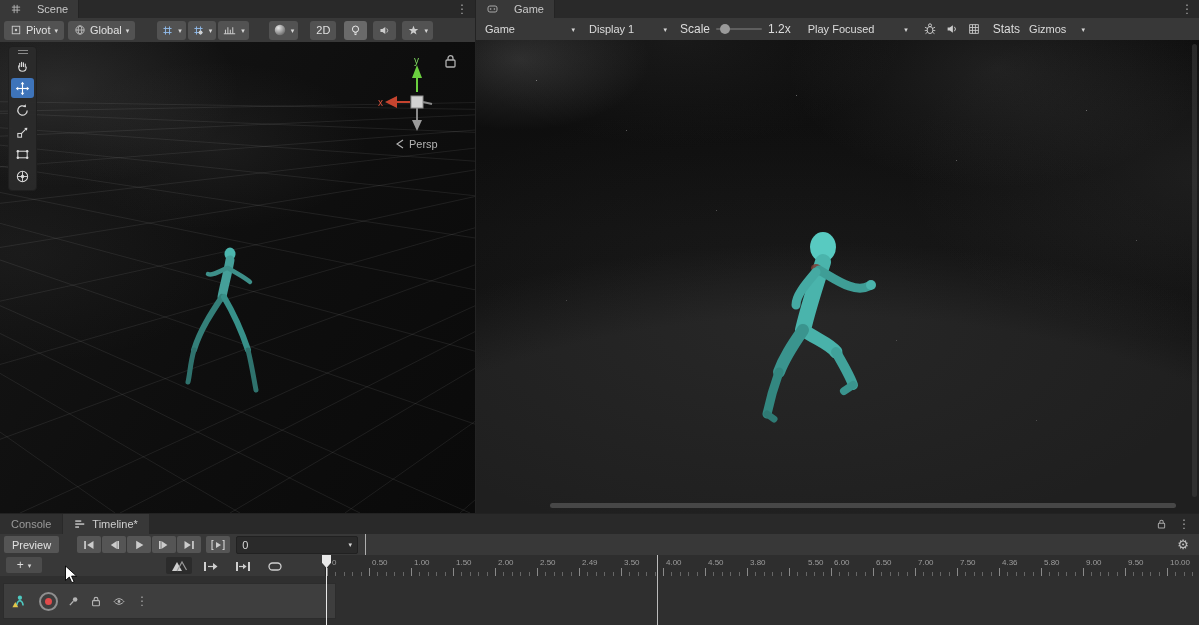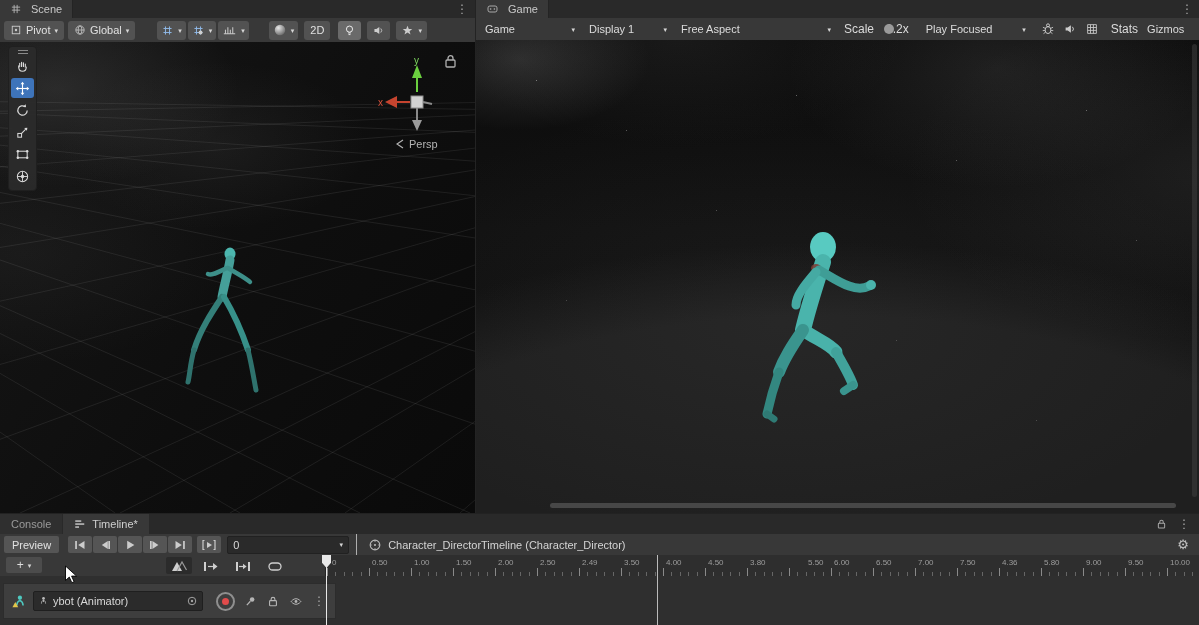--- a/index.html
+++ b/index.html
@@ -7,21 +7,21 @@
        font-family:"Liberation Sans",sans-serif;cursor:default;}
   .root{position:absolute;inset:0;background:#383838;}
   svg{display:block}
   
   .caret{font-size:7px;color:#d6d6d6;line-height:1;}
   .more-glyph{color:#a8a8a8;font-size:12px;line-height:1;}
   
   .scene-panel{position:absolute;left:0;top:0;width:475px;height:513px;}
   .game-panel{position:absolute;left:475px;top:0;width:724px;height:513px;border-left:1px solid #232323;}
   .ptabbar{position:absolute;left:0;top:0;right:0;height:18px;background:#292929;display:flex;align-items:stretch;}
-  .ptab{display:flex;align-items:center;gap:9px;padding:0 10px;font-size:11px;background:#383838;color:#c9c9c9;border-right:1px solid #242424;}
+  .ptab{display:flex;align-items:center;gap:15px;padding:0 10px;font-size:11px;background:#383838;color:#c9c9c9;border-right:1px solid #242424;}
   .tab-more{margin-left:auto;display:flex;align-items:center;padding:0 7px;}
   
   .scene-toolbar{position:absolute;left:0;top:18px;right:0;height:24px;background:#383838;border-bottom:1px solid #292929;display:flex;align-items:center;padding:0 4px;overflow:hidden;white-space:nowrap;}
   .tbtn{height:19px;background:#525252;border-radius:3px;color:#e0e0e0;font-size:11px;display:inline-flex;align-items:center;gap:4px;padding:0 6px;flex:none;}
   .tbtn.active{background:#6a6a6a;}
   
   .scene-viewport{position:absolute;left:0;top:42px;right:0;bottom:0;overflow:hidden;
     background:
       radial-gradient(ellipse 260px 140px at 12% 10%, rgba(160,160,160,.16), rgba(0,0,0,0) 70%),
       radial-gradient(ellipse 220px 120px at 45% 22%, rgba(130,130,130,.10), rgba(0,0,0,0) 70%),
@@ -60,21 +60,21 @@
   .h-scroll{position:absolute;left:74px;right:24px;bottom:5px;height:5px;background:#474747;border-radius:3px;}
   .v-scroll{position:absolute;right:3px;top:4px;bottom:16px;width:5px;background:#3e3e3e;border-radius:3px;opacity:.55;}
   
   .bottom{position:absolute;left:0;top:513px;width:1199px;height:112px;background:#b91c1c;border-top:1px solid #222;}
   .btabbar{position:absolute;left:0;top:0;right:0;height:20px;background:#292929;display:flex;align-items:stretch;}
   .btab{display:flex;align-items:center;gap:5px;padding:0 11px;font-size:11px;color:#9a9a9a;background:#2f2f2f;margin-right:1px;}
   .btab.active{background:#383838;color:#d0d0d0;}
   .btab-right{margin-left:auto;display:flex;align-items:center;gap:11px;padding-right:9px;}
   .tl-toolbar{position:absolute;left:0;top:20px;right:0;height:21px;background:#383838;border-bottom:1px solid #2a2a2a;display:flex;align-items:center;padding-left:4px;}
   .tl-btn{height:17px;min-width:24px;background:#555;border-radius:2px;display:flex;align-items:center;justify-content:center;margin-right:1px;flex:none;}
-  .preview-btn{padding:0 8px;font-size:11px;color:#e2e2e2;margin-right:9px;}
+  .preview-btn{padding:0 8px;font-size:11px;color:#e2e2e2;margin-right:18px;}
   .range-btn{margin-left:4px;}
   .frame-field{width:110px;height:16px;background:#2a2a2a;border:1px solid #212121;border-radius:2px;margin-left:5px;display:flex;align-items:center;padding:0 5px;font-size:11px;color:#d8d8d8;flex:none;}
   .frame-field .caret{margin-left:auto;}
   .tb-sep{width:1px;height:21px;background:#c4c4c4;margin-left:7px;opacity:.85;flex:none;}
   .breadcrumb{display:flex;align-items:center;gap:6px;margin-left:11px;font-size:11px;color:#d4d4d4;flex:1;min-width:0;overflow:hidden;}
   .gear{color:#c0c0c0;font-size:13px;margin:0 10px 0 auto;flex:none;}
   .tl-midrow{position:absolute;left:0;top:41px;right:0;height:21px;background:#383838;}
   .add-btn{position:absolute;left:6px;top:2px;height:16px;width:36px;background:#4c4c4c;border-radius:2px;display:flex;align-items:center;justify-content:center;gap:4px;color:#ddd;font-size:12px;line-height:1;}
   .edit-modes{position:absolute;left:166px;top:2px;display:flex;gap:6px;align-items:center;}
   .em-btn{width:26px;height:17px;display:flex;align-items:center;justify-content:center;border-radius:2px;}
@@ -178,21 +178,21 @@
                 <radialGradient id="sphg" cx="0.35" cy="0.3" r="0.8">
                   <stop offset="0" stop-color="#e8e8e8"></stop>
                   <stop offset="1" stop-color="#616161"></stop>
                 </radialGradient>
               </defs>
             <circle cx="8" cy="8" r="6" fill="url(#sphg)"></circle>
             </svg>
         </span>
         <span class="caret">▾</span>
       </div>
-      <div class="tbtn" style="margin-left:6px">
+      <div class="tbtn" style="margin-left:12px">
         <span>2D</span>
       </div>
       <div class="tbtn active" style="margin-left:8px;padding:0 5px">
         <span>
           <svg width="13" height="13" viewBox="0 0 16 16">
               <circle cx="8" cy="6.3" r="3.8" fill="none" stroke="#eee" stroke-width="1.2"></circle>
               <path d="M6.3 11h3.4M6.8 13h2.4" stroke="#eee" stroke-width="1.2"></path>
             </svg>
         </span>
       </div>
@@ -361,24 +361,20 @@
 
     <div class="game-toolbar">
       <div class="gdd" style="width:90px">
         <span>Game</span>
         <span class="caret">▾</span>
       </div>
       <div class="gdd" style="width:78px;margin-left:4px">
         <span>Display 1</span>
         <span class="caret">▾</span>
       </div>
-      <div class="gdd" style="width:150px;margin-left:4px">
-        <span>Free Aspect</span>
-        <span class="caret">▾</span>
-      </div>
       <div class="glabel" style="margin-left:8px">Scale</div>
       <div class="slider-track">
         <span class="slider-knob"></span>
       </div>
       <div class="glabel">1.2x</div>
       <div class="gdd" style="width:100px;margin-left:12px">
         <span>Play Focused</span>
         <span class="caret">▾</span>
       </div>
       <div class="gicon" style="margin-left:6px">
@@ -494,30 +490,20 @@
         <svg width="14" height="12" viewBox="0 0 14 12">
             <path d="M2.5 1.5H1v9h1.5M11.5 1.5H13v9h-1.5" stroke="#ccc" fill="none" stroke-width="1.2"></path>
             <path d="M5 3v6l5-3z" fill="#ccc"></path>
           </svg>
       </div>
       <div class="frame-field">
         <span>0</span>
         <span class="caret">▾</span>
       </div>
       <div class="tb-sep"></div>
-      <div class="breadcrumb">
-        <span>
-          <svg width="14" height="14" viewBox="0 0 16 16">
-              <circle cx="8" cy="8" r="5.5" fill="none" stroke="#b8b8b8" stroke-width="1.3"></circle>
-              <circle cx="8" cy="8" r="1.2" fill="#b8b8b8"></circle>
-              <path d="M8 2.2v2M8 11.8v2M2.2 8h2M11.8 8h2" stroke="#b8b8b8" stroke-width="1.2"></path>
-            </svg>
-        </span>
-        <span>Character_DirectorTimeline (Character_Director)</span>
-      </div>
       <span class="gear">⚙</span>
     </div>
 
     <div class="tl-midrow">
       <div class="add-btn">
         <span>+</span>
         <span class="caret">▾</span>
       </div>
       <div class="edit-modes">
         <div class="em-btn pressed">
@@ -678,35 +664,20 @@
 
     <div class="tl-tracks">
       <div class="track-header">
         <span class="hicon">
           <svg width="15" height="15" viewBox="0 0 16 16">
               <circle cx="9.5" cy="4" r="2.3" fill="#4ec9c0"></circle>
               <path d="M9.5 6.8c-2.4 1.2-3.4 3-3.4 5.4M9.5 6.8c2.4 1.2 3.4 3 3.4 5.4" stroke="#4ec9c0" stroke-width="1.6" fill="none"></path>
               <path d="M1.5 14L4.6 8.6 7.7 14z" fill="#e3c64b"></path>
             </svg>
         </span>
-        <div class="obj-field">
-          <span>
-            <svg width="11" height="11" viewBox="0 0 16 16">
-                <circle cx="8" cy="3.5" r="2" fill="#bbb"></circle>
-                <path d="M8 5.8C5.8 7 5 8.6 5 11M8 5.8c2.2 1.2 3 2.8 3 5.2M8 5.8v3" stroke="#bbb" stroke-width="1.3" fill="none"></path>
-              </svg>
-          </span>
-          <span class="fname">ybot (Animator)</span>
-          <span>
-            <svg width="12" height="12" viewBox="0 0 16 16">
-                <circle cx="8" cy="8" r="5" fill="none" stroke="#a5a5a5" stroke-width="1.3"></circle>
-                <circle cx="8" cy="8" r="1.6" fill="#a5a5a5"></circle>
-              </svg>
-          </span>
-        </div>
         <span class="rec-btn">
             <span class="rec-dot"></span>
           </span>
         <span class="hicon">
           <svg width="13" height="13" viewBox="0 0 16 16">
               <circle cx="10" cy="5.5" r="2.8" fill="#b5b5b5"></circle>
               <line x1="7.8" y1="7.7" x2="3.5" y2="12.5" stroke="#b5b5b5" stroke-width="1.5"></line>
             </svg>
         </span>
         <span class="hicon">

